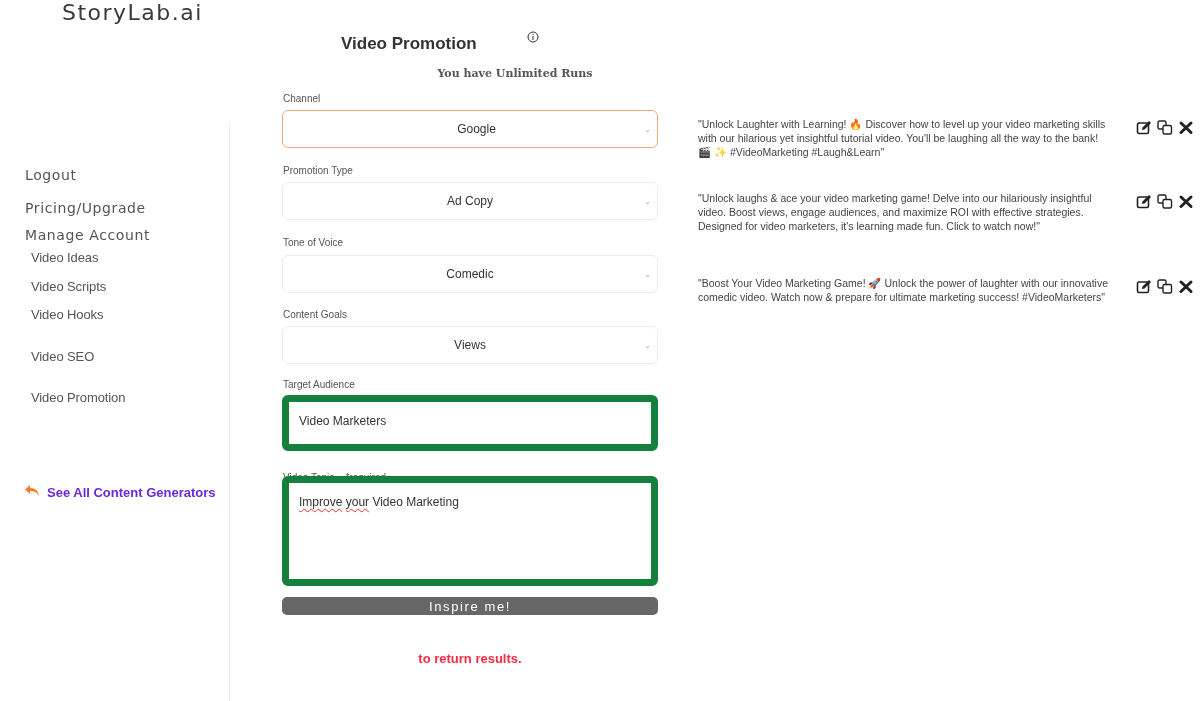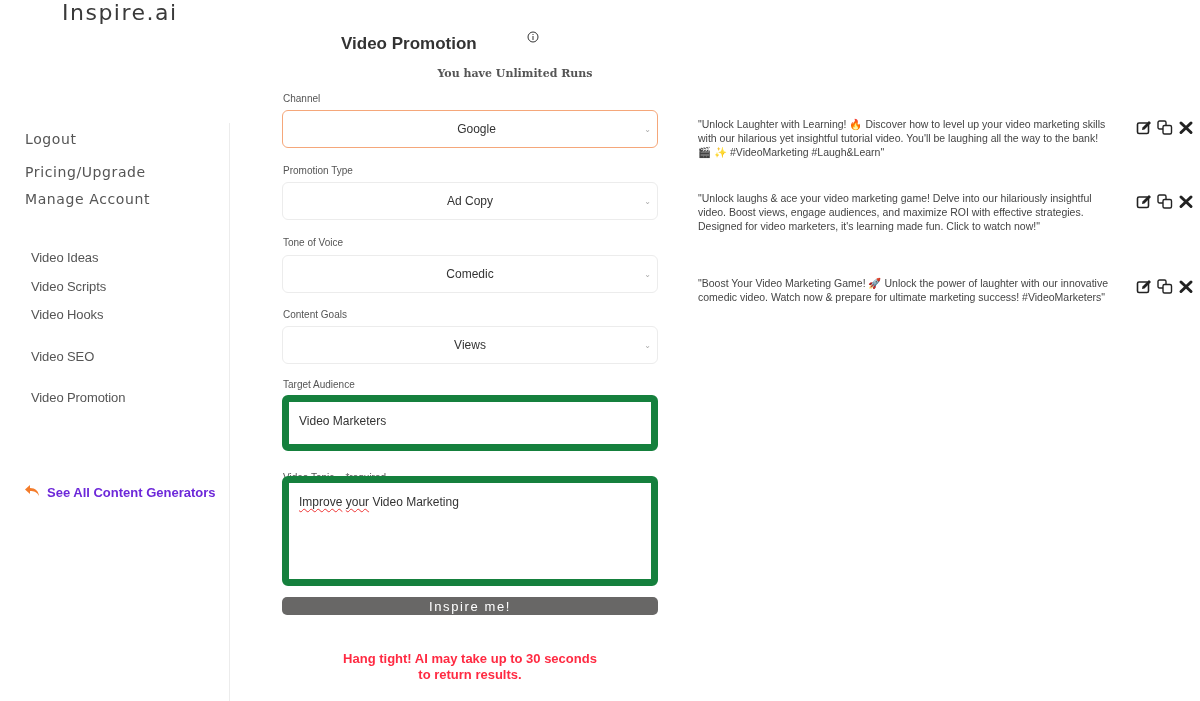--- a/index.html
+++ b/index.html
@@ -10,21 +10,21 @@
       position: absolute; left: 62px; top: 0px;
       font-family: "DejaVu Sans", sans-serif; font-size: 22px; letter-spacing: 1.5px;
       color: #3a3a3a; font-weight: normal;
     }
 
     .sidebar { position: absolute; left: 0; top: 0; width: 230px; height: 701px; }
     .divider { position: absolute; left: 229px; top: 123px; width: 1px; height: 578px; background: #ececec; }
 
     .acct-link {
       position: absolute; left: 25px; font-size: 14px; letter-spacing: 0.6px; color: #555;
-      font-family: "DejaVu Sans", sans-serif; cursor: pointer;
+      font-family: "DejaVu Sans", sans-serif; cursor: pointer; margin-top: 36px;
     }
     .gen-link {
       position: absolute; left: 31px; font-size: 13px; color: #555; cursor: pointer;
       letter-spacing: -0.1px;
     }
     .see-all {
       position: absolute; left: 24px; top: 484px; font-size: 13px; font-weight: bold; color: #6d28d9;
       display: flex; align-items: center; gap: 7px; cursor: pointer;
     }
     .see-all svg { width: 16px; height: 14px; }
@@ -78,21 +78,21 @@
     }
     .result-actions {
       position: absolute; left: 438px; top: 3px; display: flex; gap: 5px; align-items: center;
     }
     .result-actions span { cursor: pointer; display: inline-flex; }
     .result-actions svg { width: 16px; height: 15px; }
   </style>
 </head>
 <body>
 
-<div class="logo">Inspire.ai</div>
+<div class="logo">StoryLab.ai</div>
 
 <div class="sidebar">
   <div class="acct-link" style="top:131px">Logout</div>
   <div class="acct-link" style="top:164px">Pricing/Upgrade</div>
   <div class="acct-link" style="top:191px">Manage Account</div>
 
   <div class="gen-link" style="top:250px">Video Ideas</div>
   <div class="gen-link" style="top:279px">Video Scripts</div>
   <div class="gen-link" style="top:307px">Video Hooks</div>
   <div class="gen-link" style="top:349px">Video SEO</div>
@@ -153,21 +153,20 @@
   <span>*required</span>
 </div>
 <div class="text-box" style="top:476px; height:110px">
   <span class="spell">Improve</span>
   <span class="spell">your</span><span> Video Marketing</span>
 </div>
 
 <div class="inspire-btn">Inspire me!</div>
 
 <div class="wait-msg">
-  <div>Hang tight! AI may take up to 30 seconds</div>
   <div>to return results.</div>
 </div>
 
 <div class="result" style="top:117px">
   <div class="result-text">"Unlock Laughter with Learning! 🔥 Discover how to level up your video marketing skills with our hilarious yet insightful tutorial video. You'll be laughing all the way to the bank! 🎬 ✨ #VideoMarketing #Laugh&amp;Learn"</div>
   <div class="result-actions">
     <span>
         <svg viewBox="0 0 16 15">
           <rect x="1.5" y="3" width="11" height="10.5" rx="1.5" fill="none" stroke="#222" stroke-width="1.6"></rect>
           <path d="M6 10 L6.5 7.5 L13 1 L15 3 L8.5 9.5 Z" fill="#222"></path>

